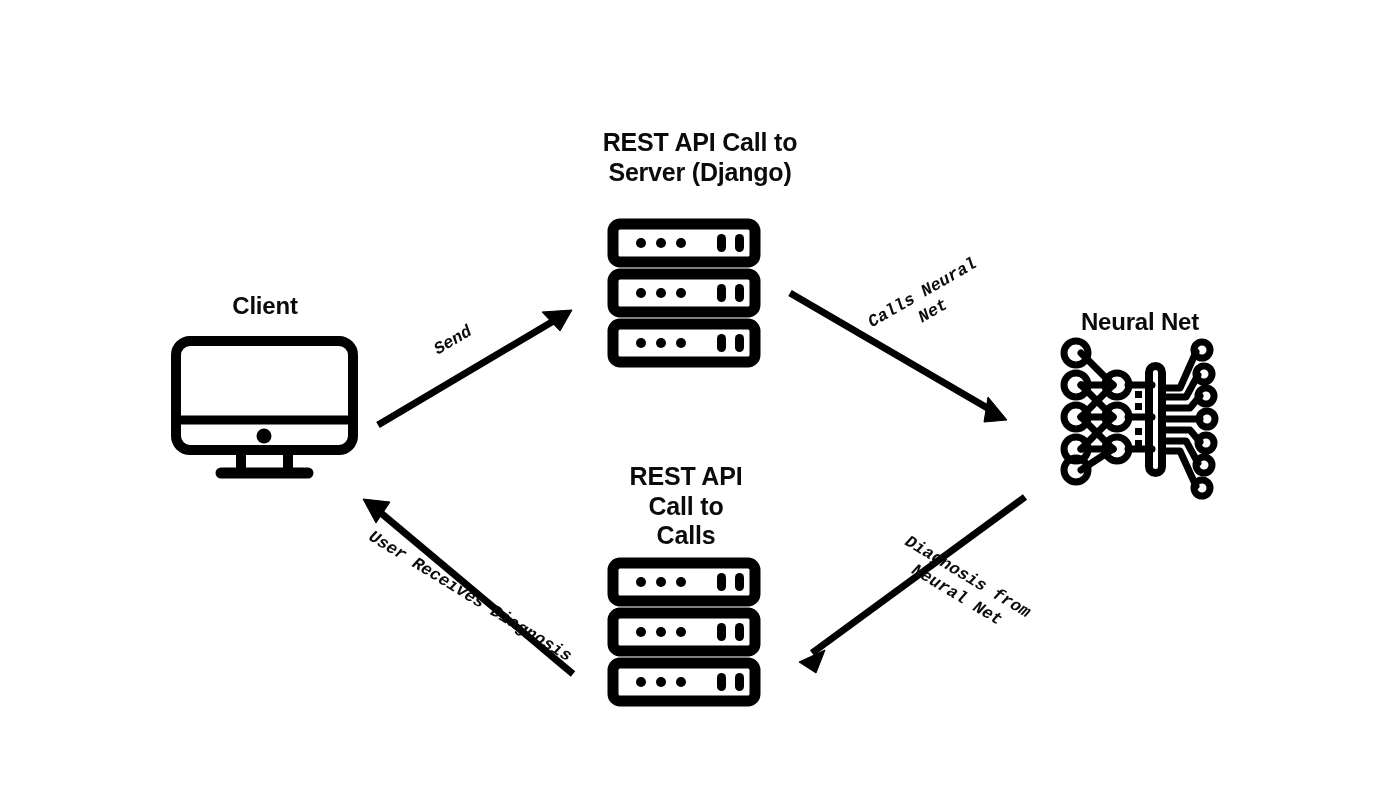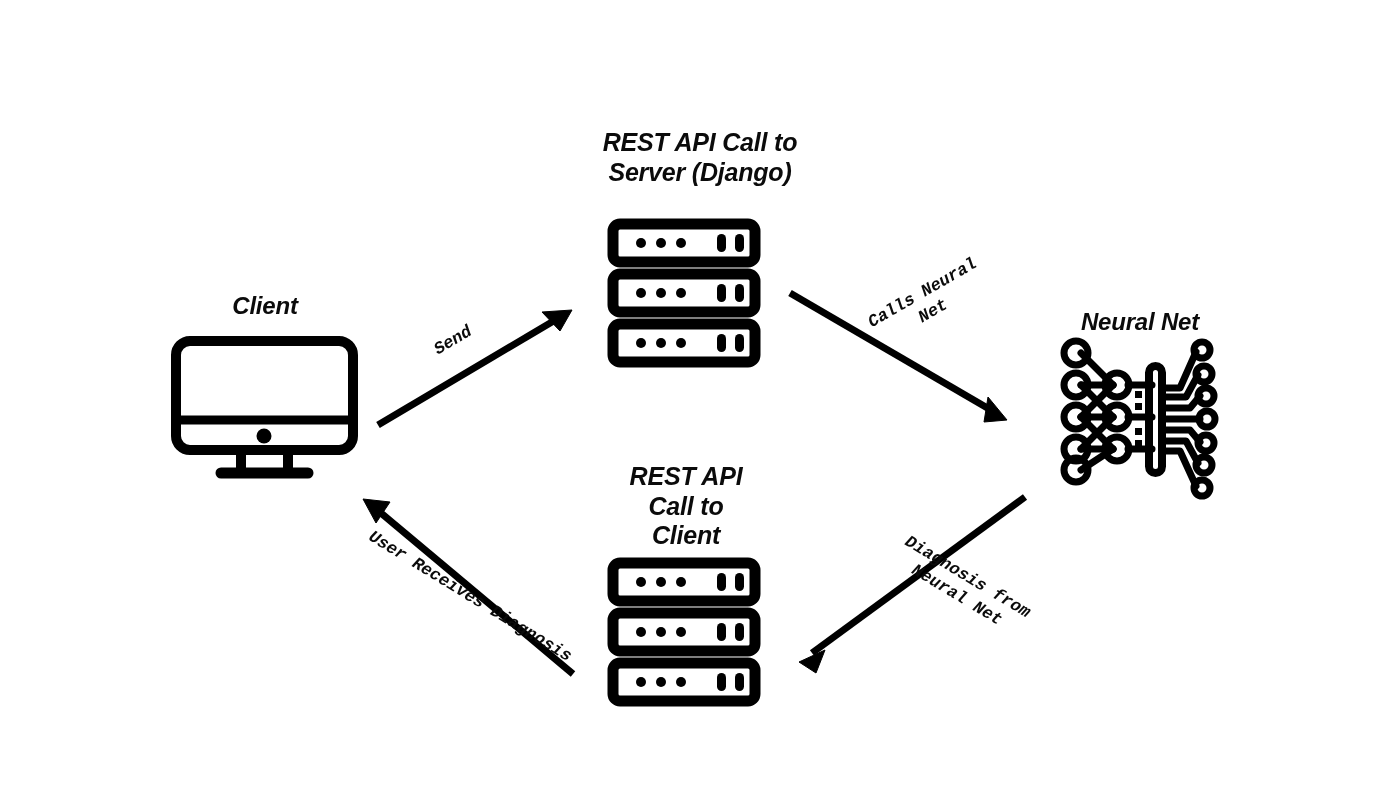--- a/index.html
+++ b/index.html
@@ -24,21 +24,20 @@
   }
   .node-label {
     position: absolute;
     font-family: "Liberation Sans", sans-serif;
     font-weight: bold;
     color: #0b0b0b;
     text-align: center;
     line-height: 1.18;
     white-space: pre-line;
     letter-spacing: -0.2px;
-    font-style: italic;
   }
   #label-server-top {
     left: 540px;
     top: 128px;
     width: 320px;
     font-size: 25px;
   }
   #label-client {
     left: 175px;
     top: 292px;
@@ -245,21 +244,21 @@
 
 <div class="node-label" id="label-server-top">REST API Call to
 Server (Django)</div>
 
 <div class="node-label" id="label-client">Client</div>
 
 <div class="node-label" id="label-neuralnet">Neural Net</div>
 
 <div class="node-label" id="label-server-bottom">REST API
 Call to
-Client</div>
+Calls</div>
 
 <div class="edge-label" id="edge-label-send">Send</div>
 
 <div class="edge-label" id="edge-label-calls">Calls Neural
 Net</div>
 
 <div class="edge-label" id="edge-label-diagnosis-nn">Diagnosis from
 Neural Net</div>
 
 <div class="edge-label" id="edge-label-user-receives">User Receives Diagnosis</div>

